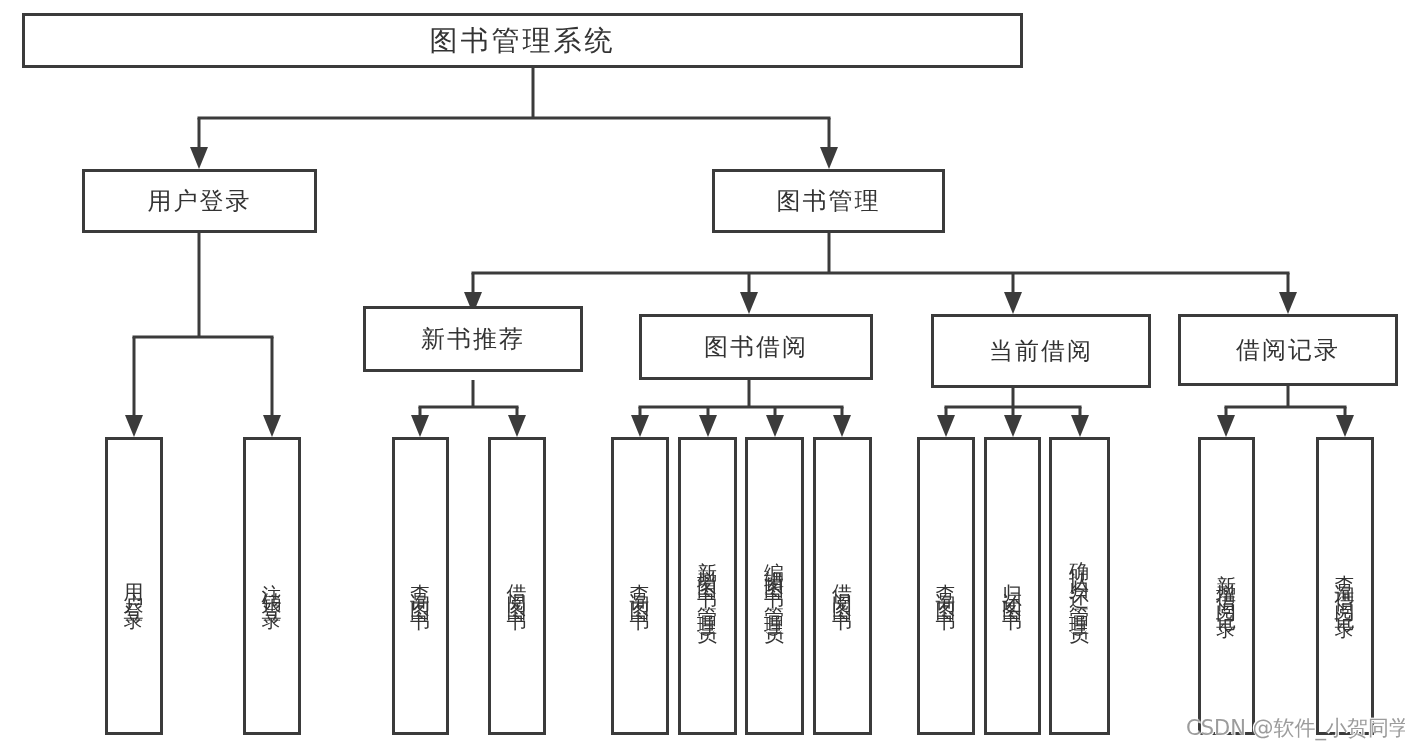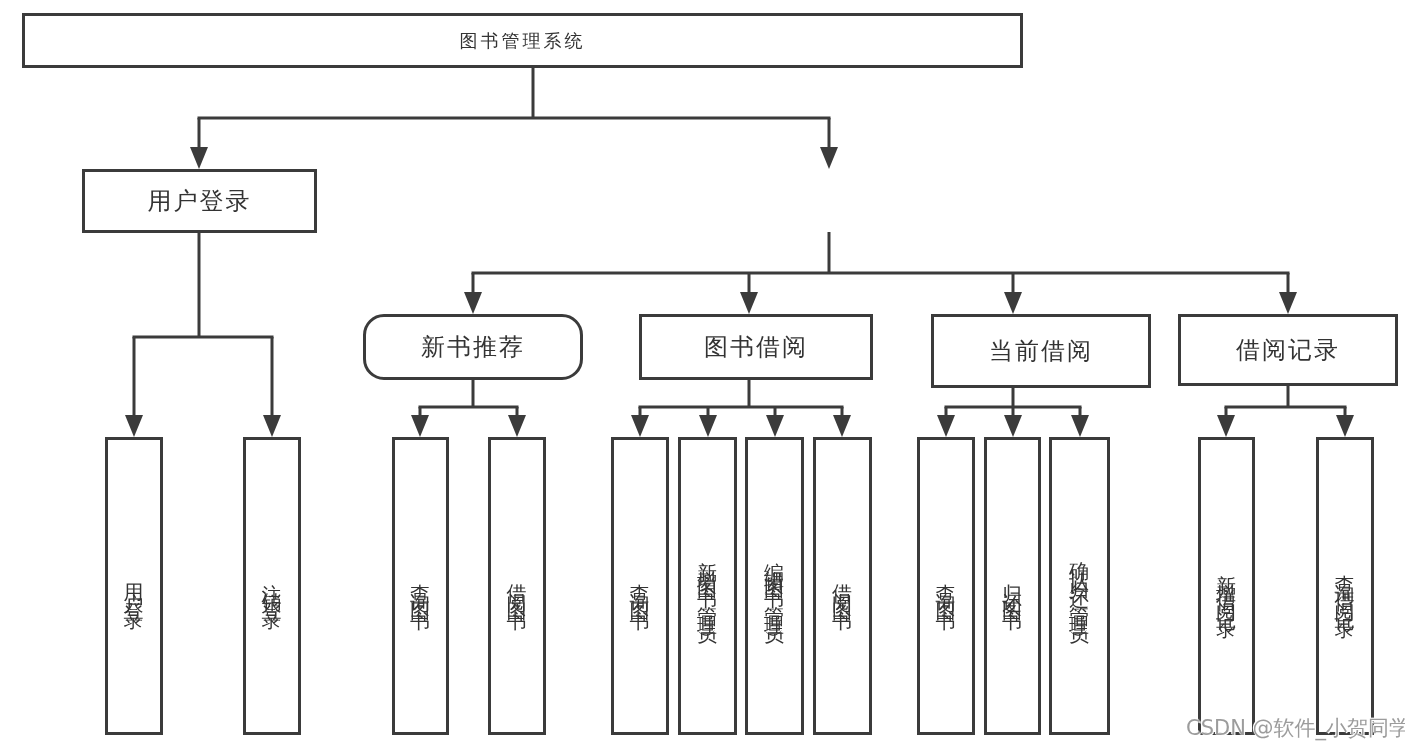--- a/index.html
+++ b/index.html
@@ -22,21 +22,21 @@
     position: absolute;
     box-sizing: border-box;
     border: 3px solid #3b3b3b;
     background: #ffffff;
     display: flex;
     align-items: center;
     justify-content: center;
     color: #333333;
   }
   .node-root .label {
-    font-size: 18px;
+    font-size: 28px;
     letter-spacing: 3px;
     white-space: nowrap;
   }
   .hnode .label {
     font-size: 24px;
     letter-spacing: 2px;
     white-space: nowrap;
   }
   .vnode .label {
     writing-mode: vertical-rl;
@@ -131,22 +131,25 @@
     </g>
   </svg>
 
   <div class="node node-root" style="left:22px; top:13px; width:1001px; height:55px;">
     <span class="label">图书管理系统</span>
   </div>
 
   <div class="node hnode" style="left:82px; top:169px; width:235px; height:64px;">
     <span class="label">用户登录</span>
   </div>
-
-  <div class="node hnode" style="left:363px; top:314px; width:220px; height:66px;border-radius:21px;">
+  <div class="node hnode" style="left:712px; top:169px; width:233px; height:64px;">
+    <span class="label">图书管理</span>
+  </div>
+
+  <div class="node hnode" style="left:363px; top:306px; width:220px; height:66px;">
     <span class="label">新书推荐</span>
   </div>
   <div class="node hnode" style="left:639px; top:314px; width:234px; height:66px;">
     <span class="label">图书借阅</span>
   </div>
   <div class="node hnode" style="left:903px; top:314px; width:220px; height:74px;margin-left:28px;">
     <span class="label">当前借阅</span>
   </div>
   <div class="node hnode" style="left:1178px; top:314px; width:220px; height:72px;">
     <span class="label">借阅记录</span>

